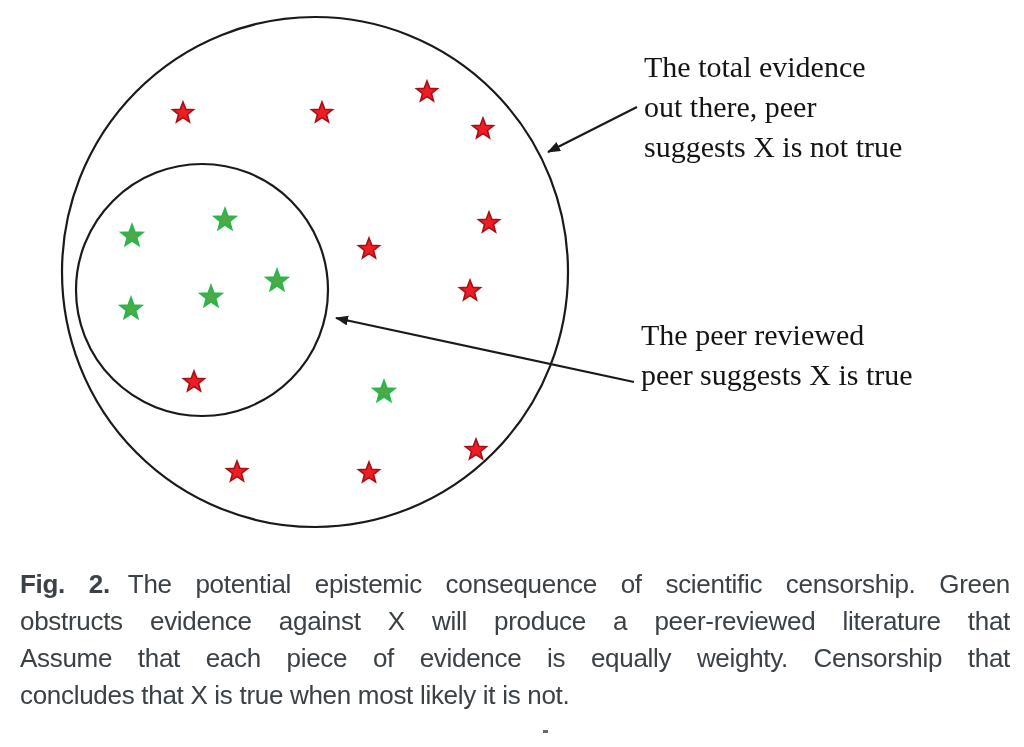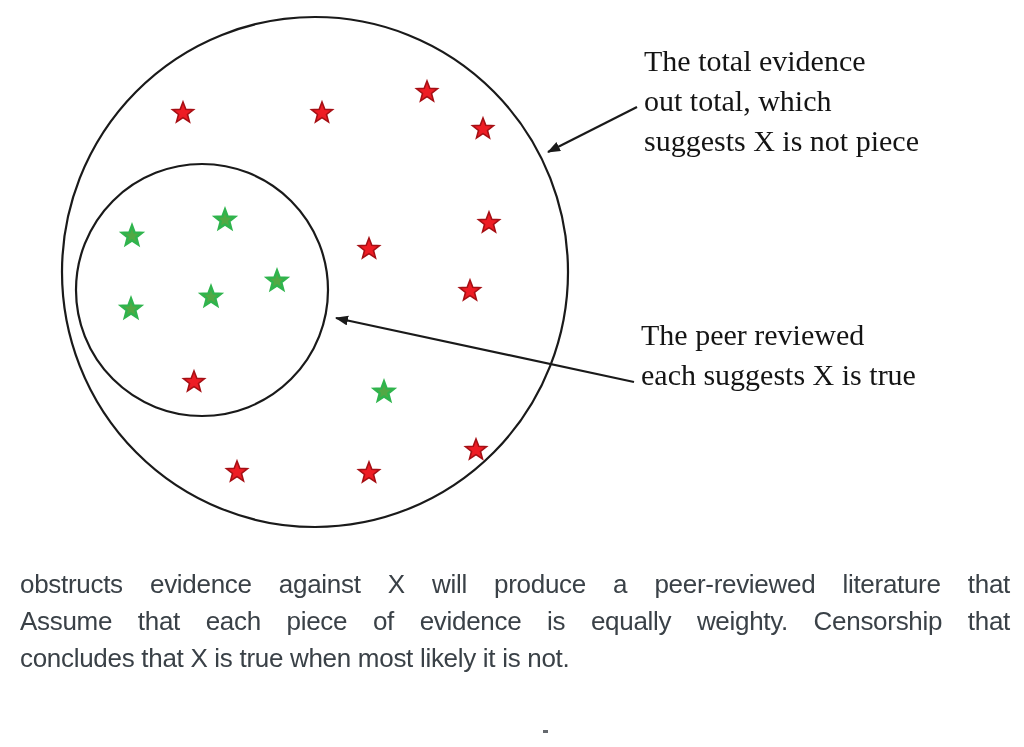--- a/index.html
+++ b/index.html
@@ -1,21 +1,21 @@
 <!DOCTYPE html>
 <html><head>
 <meta charset="utf-8">
 <style>
   html,body{margin:0;padding:0;background:#ffffff;}
   #page{position:relative;width:1024px;height:747px;background:#ffffff;overflow:hidden;
         font-family:"Liberation Sans","DejaVu Sans",sans-serif;}
   #diagram-svg{position:absolute;left:0;top:0;}
   .annotation{position:absolute;font-family:"Liberation Serif","DejaVu Serif",serif;
               font-size:30px;line-height:40px;color:#141414;white-space:nowrap;}
-  #annotation-total{left:644px;top:41px;}
+  #annotation-total{left:644px;top:47px;}
   #annotation-peer{left:641px;top:315px;}
   #figure-caption{position:absolute;left:20px;top:566px;width:990px;
                   font-size:26px;line-height:37px;letter-spacing:-0.3px;color:#3a4147;}
   .cap-line{text-align:justify;text-align-last:justify;}
   .cap-line.last{text-align:justify;text-align-last:auto;}
   .fig-label{font-weight:bold;margin-right:18px;}
   #tiny-artifact{position:absolute;left:543px;top:730px;width:5px;height:3px;background:#4a4f55;opacity:.85;}
 </style>
 </head>
 <body>
@@ -47,29 +47,32 @@
       <path d="M225.0,209.5L227.6,216.4L235.0,216.8L229.3,221.4L231.2,228.5L225.0,224.5L218.8,228.5L220.7,221.4L215.0,216.8L222.4,216.4Z" fill="#52a944" stroke="#2fb44d" stroke-width="2.4" stroke-linejoin="miter"></path>
       <path d="M132.0,225.5L134.6,232.4L142.0,232.8L136.3,237.4L138.2,244.5L132.0,240.5L125.8,244.5L127.7,237.4L122.0,232.8L129.4,232.4Z" fill="#52a944" stroke="#2fb44d" stroke-width="2.4" stroke-linejoin="miter"></path>
       <path d="M277.0,270.5L279.6,277.4L287.0,277.8L281.3,282.4L283.2,289.5L277.0,285.5L270.8,289.5L272.7,282.4L267.0,277.8L274.4,277.4Z" fill="#52a944" stroke="#2fb44d" stroke-width="2.4" stroke-linejoin="miter"></path>
       <path d="M211.0,286.5L213.6,293.4L221.0,293.8L215.3,298.4L217.2,305.5L211.0,301.5L204.8,305.5L206.7,298.4L201.0,293.8L208.4,293.4Z" fill="#52a944" stroke="#2fb44d" stroke-width="2.4" stroke-linejoin="miter"></path>
       <path d="M131.0,298.5L133.6,305.4L141.0,305.8L135.3,310.4L137.2,317.5L131.0,313.5L124.8,317.5L126.7,310.4L121.0,305.8L128.4,305.4Z" fill="#52a944" stroke="#2fb44d" stroke-width="2.4" stroke-linejoin="miter"></path>
       <path d="M384.0,381.5L386.6,388.4L394.0,388.8L388.3,393.4L390.2,400.5L384.0,396.5L377.8,400.5L379.7,393.4L374.0,388.8L381.4,388.4Z" fill="#52a944" stroke="#2fb44d" stroke-width="2.4" stroke-linejoin="miter"></path>
     </svg>
 
   <div class="annotation" id="annotation-total">
     <div>The total evidence</div>
-    <div>out total, which</div>
-    <div>suggests X is not piece</div>
+    <div>out there, peer</div>
+    <div>suggests X is not true</div>
   </div>
 
   <div class="annotation" id="annotation-peer">
     <div>The peer reviewed</div>
-    <div>each suggests X is true</div>
+    <div>peer suggests X is true</div>
   </div>
 
   <div id="figure-caption">
+    <div class="cap-line">
+      <span class="fig-label">Fig. 2.</span><span>The potential epistemic consequence of scientific censorship. Green</span>
+    </div>
     <div class="cap-line">obstructs evidence against X will produce a peer-reviewed literature that</div>
     <div class="cap-line">Assume that each piece of evidence is equally weighty. Censorship that</div>
     <div class="cap-line last">concludes that X is true when most likely it is not.</div>
   </div>
 
   <div id="tiny-artifact"></div>
 </div>
 
 </body></html>

